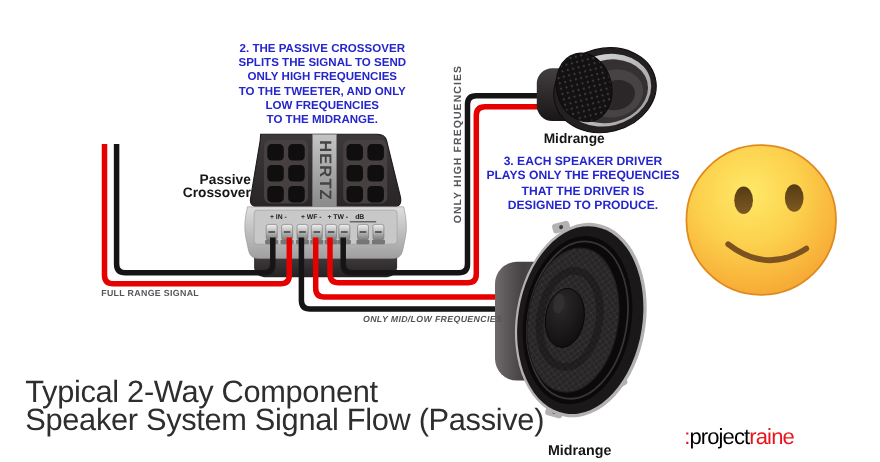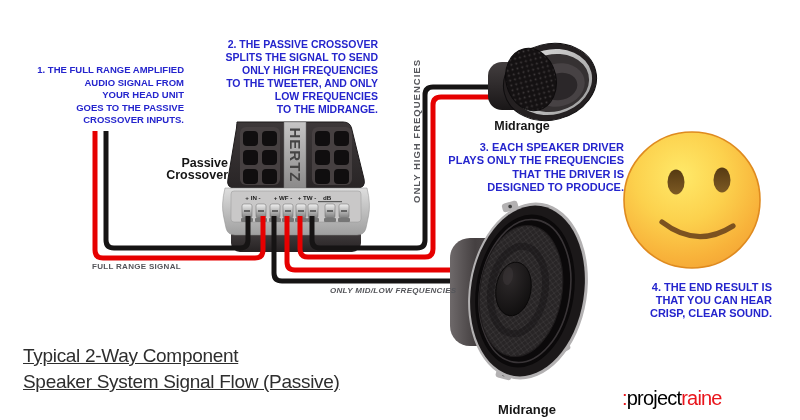--- a/index.html
+++ b/index.html
@@ -1,40 +1,40 @@
 <!DOCTYPE html>
 <html><head>
 <meta charset="utf-8">
 <style>
   html,body{margin:0;padding:0;background:#fff;}
   .canvas{position:relative;width:800px;height:420px;background:#ffffff;overflow:hidden;
           font-family:"Liberation Sans",sans-serif;}
   svg{display:block;}
   .layer{position:absolute;left:0;top:0;}
   
-  .note{position:absolute;font-weight:bold;color:#2525cd;text-align:right;white-space:pre-line;z-index:4;}
+  .note{position:absolute;font-weight:bold;color:#2525cd;text-align:center;white-space:pre-line;z-index:4;}
   #note1{left:14px;top:64px;width:170px;font-size:9.5px;line-height:12.6px;}
   #note2{left:208px;top:38px;width:170px;font-size:10.5px;line-height:13px;}
   #note3{left:436px;top:141px;width:188px;font-size:11px;line-height:13.3px;}
   #note4{left:622px;top:281px;width:150px;font-size:11px;line-height:13.2px;}
   
   .wlabel{position:absolute;font-weight:bold;font-size:8px;color:#54555a;letter-spacing:.3px;
           white-space:nowrap;z-index:4;}
   #lblFull{left:92px;top:262px;}
   #lblMid{left:330px;top:286px;font-style:italic;}
   #lblHigh{left:411px;top:203px;font-size:9.5px;letter-spacing:1px;
            transform:rotate(-90deg);transform-origin:0 0;}
   
   .complabel{position:absolute;font-weight:bold;color:#161616;z-index:4;}
   #lblCross{left:140px;top:157px;width:88px;text-align:right;font-size:12.5px;line-height:12px;white-space:pre-line;}
   #lblTweeter{left:481px;top:119px;width:82px;text-align:center;font-size:12.5px;}
   #lblMidrange{left:486px;top:380px;width:82px;text-align:center;font-size:13px;margin-top:22px;}
   
-  .title{position:absolute;left:23px;top:343px;font-size:19px;line-height:26px;color:#2e2e2e;
-         letter-spacing:-0.3px;white-space:pre-line;z-index:4;text-decoration:underline;}
+  .title{position:absolute;left:23px;top:343px;font-size:28px;line-height:26px;color:#2e2e2e;
+         letter-spacing:-0.3px;white-space:pre-line;z-index:4;}
   .logo{position:absolute;left:622px;top:387px;font-size:20px;font-weight:normal;letter-spacing:-0.8px;z-index:4;}
   .logo .red{color:#e9151c;}
   .logo .blk{color:#000000;}
   
   #crossoverSvg{left:220px;top:118px;z-index:1;}
   #wires{z-index:2;}
   #tweeterSvg{left:478px;top:38px;z-index:3;}
   #midrangeSvg{left:440px;top:198px;z-index:3;}
   #smileySvg{left:621px;top:129px;z-index:1;}
 </style>
@@ -236,38 +236,30 @@
         <stop offset="0" stop-color="#563a12"></stop>
           <stop offset="1" stop-color="#7d5a24"></stop>
       </linearGradient>
     </defs>
     <circle cx="71" cy="71" r="68" fill="url(#g_face)" stroke="#df8a1e" stroke-width="1.6"></circle>
     <ellipse cx="55" cy="53" rx="8.5" ry="12.5" fill="url(#g_eye)"></ellipse>
     <ellipse cx="101" cy="51" rx="8.5" ry="12.5" fill="url(#g_eye)"></ellipse>
     <path d="M41 93 Q76 120 112 97" fill="none" stroke="#7c5220" stroke-width="5.2" stroke-linecap="round"></path>
   </svg>
 
-  <div class="note" id="note1">1. THE FULL RANGE AMPLIFIED
-AUDIO SIGNAL FROM
-YOUR HEAD UNIT
-GOES TO THE PASSIVE
-CROSSOVER INPUTS.</div>
   <div class="note" id="note2">2. THE PASSIVE CROSSOVER
 SPLITS THE SIGNAL TO SEND
 ONLY HIGH FREQUENCIES
 TO THE TWEETER, AND ONLY
 LOW FREQUENCIES
 TO THE MIDRANGE.</div>
   <div class="note" id="note3">3. EACH SPEAKER DRIVER
 PLAYS ONLY THE FREQUENCIES
 THAT THE DRIVER IS
 DESIGNED TO PRODUCE.</div>
-  <div class="note" id="note4">4. THE END RESULT IS
-THAT YOU CAN HEAR
-CRISP, CLEAR SOUND.</div>
 
   <div class="wlabel" id="lblFull">FULL RANGE SIGNAL</div>
   <div class="wlabel" id="lblHigh">ONLY HIGH FREQUENCIES</div>
   <div class="wlabel" id="lblMid">ONLY MID/LOW FREQUENCIES</div>
 
   <div class="complabel" id="lblCross">Passive
 Crossover</div>
   <div class="complabel" id="lblTweeter">Midrange</div>
   <div class="complabel" id="lblMidrange">Midrange</div>
 

